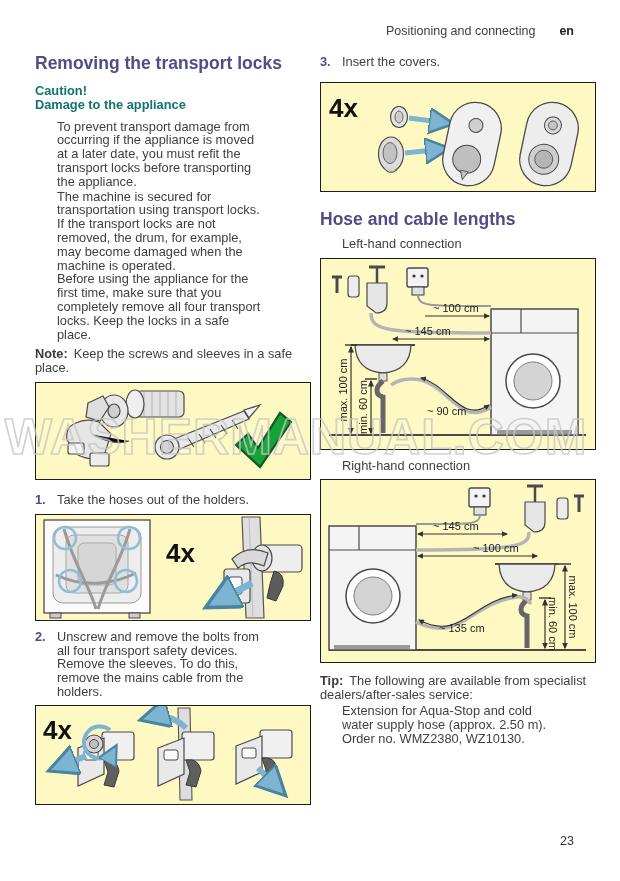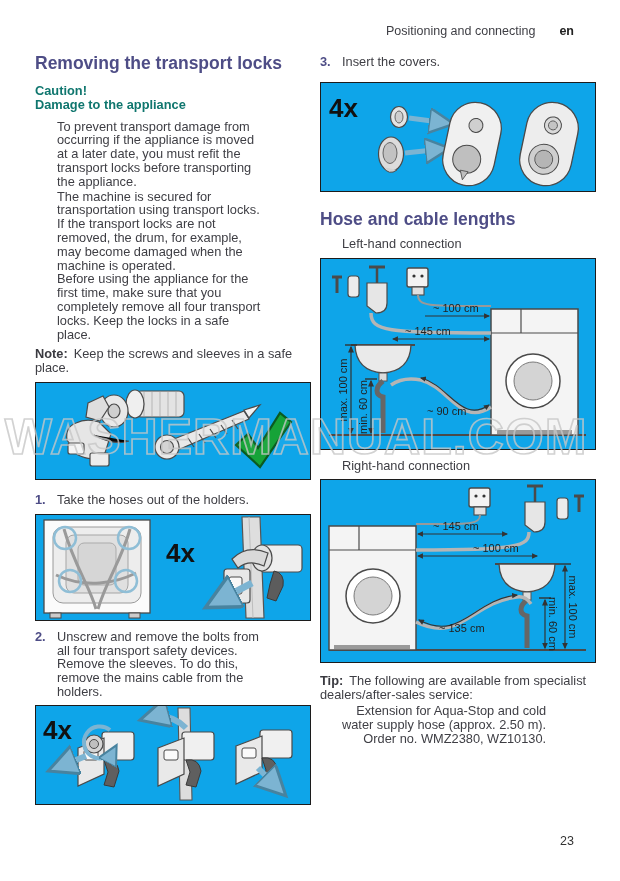--- a/index.html
+++ b/index.html
@@ -15,21 +15,21 @@
   p, li, .step{font-size:12.8px;line-height:13.8px;}
   .pre{white-space:pre-line;}
   ul.blist{list-style:none;margin:8px 0 0 0;padding:0;}
   ul.blist li{display:flex;margin:0 0 1px 0;}
   .li-marker{flex:0 0 22px;}
   .sq{width:6px;height:6px;background:#4e4d86;margin-top:4px;}
   .note{margin:6px 0 0 0;}
   .note b{margin-right:6px;color:#3a3a40;}
   .step{display:flex;margin:13px 0 0 0;}
   .step-num{flex:0 0 22px;font-weight:bold;color:#4e4d86;}
-  .fig{border:1.5px solid #1c1c1c;background:#0ea5e9;margin-top:7px;font-size:0;}
+  .fig{border:1.5px solid #1c1c1c;background:#fef9c3;margin-top:7px;font-size:0;}
   h2{font-size:17.5px;line-height:20px;margin:17px 0 0 0;color:#4e4d86;font-weight:bold;}
   .conn{margin-top:10px;}
   .tip{margin:11px 0 0 0;}
   .tip b{margin-right:6px;color:#3a3a40;}
   .pageno{position:absolute;right:46px;bottom:33px;font-size:12.5px;color:#333;}
   .wmark{position:absolute;left:0;top:408px;width:592px;text-align:center;
          font-size:50px;line-height:58px;font-weight:bold;letter-spacing:1px;
          color:rgba(255,255,255,0.05);-webkit-text-stroke:1.7px #c7c7c7;
          opacity:.8;z-index:9;pointer-events:none;}
   svg text{font-family:"Liberation Sans",sans-serif;}
@@ -372,21 +372,21 @@
           <text class="dim" x="248" y="127" transform="rotate(90 248 127)" text-anchor="middle">max. 100 cm</text>
           <line x1="218" y1="118" x2="230" y2="118" stroke="#333" stroke-width="1.4"></line>
           <line x1="224" y1="120" x2="224" y2="168" stroke="#333" stroke-width="1.2" marker-start="url(#g6s)" marker-end="url(#g6)"></line>
           <text class="dim" x="228" y="144" transform="rotate(90 228 144)" text-anchor="middle">min. 60 cm</text>
         </g>
       </svg>
     </div>
 
     <p class="tip"><b>Tip:</b><span>The following are available from specialist dealers/after-sales service:</span></p>
 
-    <ul class="blist" style="margin-top:2px;text-align:right;">
+    <ul class="blist" style="margin-top:2px;">
       <li>
         <span class="li-marker"><span class="sq"></span></span>
         <span class="pre">Extension for Aqua-Stop and cold
 water supply hose (approx. 2.50 m).
 Order no. WMZ2380, WZ10130.</span>
       </li>
       <li>
         <span class="li-marker"><span class="sq"></span></span>
       </li>
     </ul>

